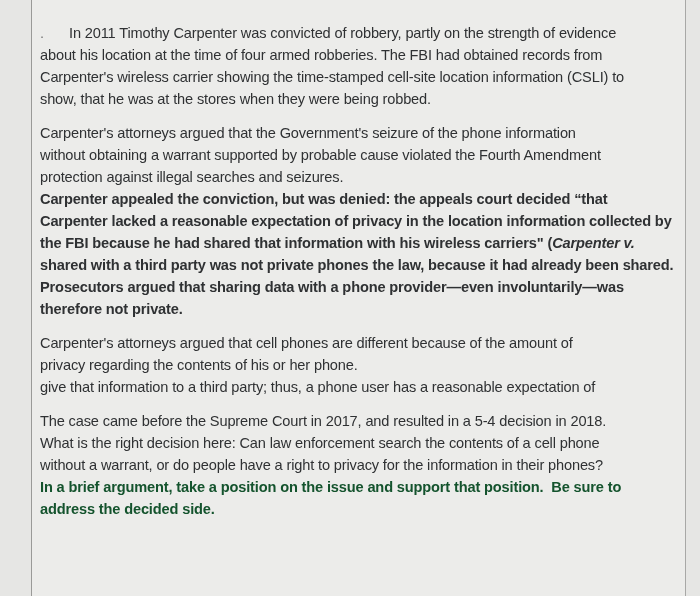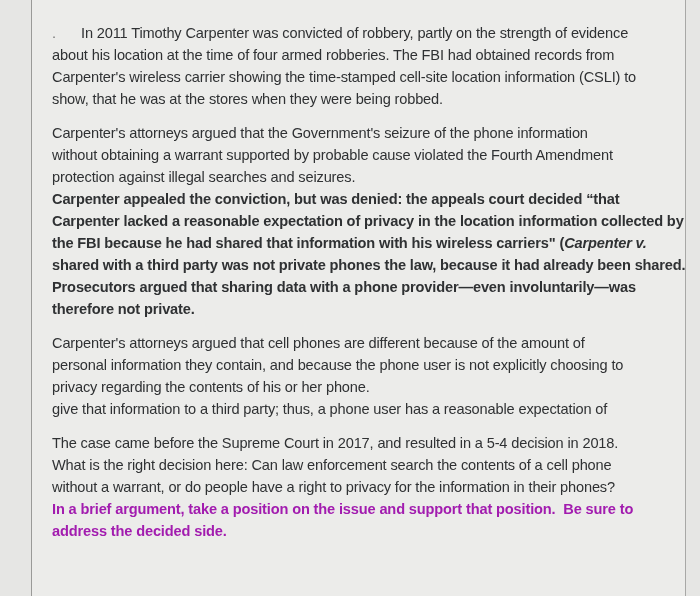--- a/index.html
+++ b/index.html
@@ -20,41 +20,41 @@
     top: -4px;
     width: 655px;
     height: 610px;
     background: #ececea;
     border-left: 1.5px solid #9a9a98;
     border-right: 1.5px solid #a8a8a6;
     box-sizing: border-box;
   }
   .content {
     position: absolute;
-    left: 52px;
+    left: 40px;
     top: 22px;
     width: 600px;
     color: #2f3133;
     font-size: 14.6px;
     line-height: 22px;
     letter-spacing: -0.15px;
   }
   .content p {
     margin: 0 0 12px 0;
   }
   .content p.p1 { margin-bottom: 12px; }
   .content p.p2 { margin-bottom: 0; }
   .content p.p3 { margin-bottom: 12px; font-weight: bold; }
   .content p.p4 { margin-bottom: 12px; }
   .line {
     display: block;
     white-space: nowrap;
   }
   em { font-style: italic; }
-  strong { font-weight: bold; color: #a21caf; }
+  strong { font-weight: bold; color: #14532d; }
 </style>
 </head>
 <body>
 
 <div class="panel"></div>
 
 <div class="content">
 
   <p class="p1" style="position:relative;">
     <span class="line" style="padding-left:0;">
@@ -75,21 +75,20 @@
     <span class="line">Carpenter appealed the conviction, but was denied: the appeals court decided “that</span>
     <span class="line">Carpenter lacked a reasonable expectation of privacy in the location information collected by</span>
     <span class="line"><span>the FBI because he had shared that information with his wireless carriers" (</span><em>Carpenter v.</em></span>
     <span class="line">shared with a third party was not private phones the law, because it had already been shared.</span>
     <span class="line">Prosecutors argued that sharing data with a phone provider—even involuntarily—was</span>
     <span class="line">therefore not private.</span>
   </p>
 
   <p class="p4">
     <span class="line">Carpenter's attorneys argued that cell phones are different because of the amount of</span>
-    <span class="line">personal information they contain, and because the phone user is not explicitly choosing to</span>
     <span class="line">privacy regarding the contents of his or her phone.</span>
     <span class="line">give that information to a third party; thus, a phone user has a reasonable expectation of</span>
   </p>
 
   <p class="p5">
     <span class="line">The case came before the Supreme Court in 2017, and resulted in a 5-4 decision in 2018.</span>
     <span class="line">What is the right decision here: Can law enforcement search the contents of a cell phone</span>
     <span class="line">without a warrant, or do people have a right to privacy for the information in their phones?</span>
     <strong class="line" style="white-space:pre;">In a brief argument, take a position on the issue and support that position.  Be sure to</strong>
     <strong class="line">address the decided side.</strong>

